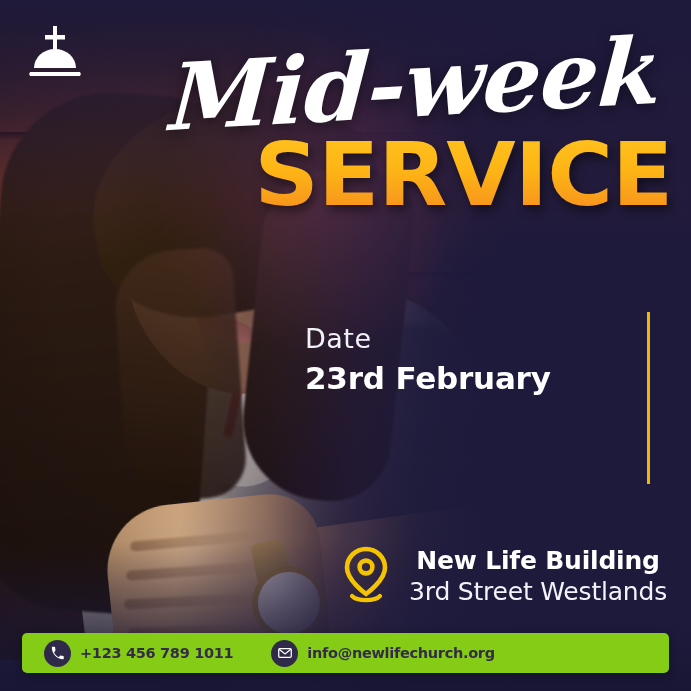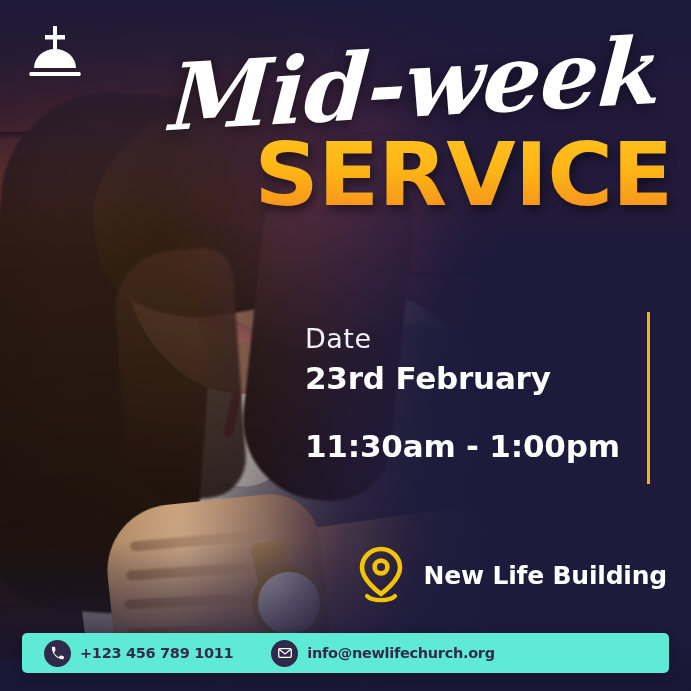--- a/index.html
+++ b/index.html
@@ -369,21 +369,21 @@
     color:#f3f2f8;
     line-height:1.25;
     letter-spacing:-.2px;
   }
 
   
   .contact-bar {
     position:absolute;
     left:22px; bottom:18px;
     width:647px; height:40px;
-    background:#5eead4;
+    background:#84cc16;
     border-radius:5px;
     display:flex;
     align-items:center;
     z-index:8;
     box-shadow:0 2px 10px rgba(0,0,0,.25);
   }
   .contact-item {
     display:flex;
     align-items:center;
     gap:9px;
@@ -464,34 +464,34 @@
 
   <div class="headline">
     <span class="script">Mid-week</span>
     <span class="bigword">SERVICE</span>
   </div>
 
   <div class="details">
     <div class="detail-label">Date</div>
     <div class="detail-value">23rd February</div>
     <div class="detail-gap"></div>
-    <div class="detail-value">11:30am - 1:00pm</div>
   </div>
   <div class="accent-line"></div>
 
   <div class="venue">
     <span>
       <svg width="50" height="62" viewBox="0 0 50 62">
         <path d="M25 6 C14.5 6 6 14.4 6 24.8 C6 37.5 25 51 25 51 C25 51 44 37.5 44 24.8 C44 14.4 35.5 6 25 6 z" fill="none" stroke="#f5c400" stroke-width="4.6"></path>
         <circle cx="25" cy="24" r="6.4" fill="none" stroke="#f5c400" stroke-width="4.6"></circle>
         <path d="M11 53 C16 58.5 34 58.5 39 53" fill="none" stroke="#f5c400" stroke-width="4.2" stroke-linecap="round"></path>
       </svg>
     </span>
     <div class="venue-text">
       <div class="venue-name">New Life Building</div>
+      <div class="venue-street">3rd Street Westlands</div>
     </div>
   </div>
 
   <div class="contact-bar">
 
     <div class="contact-item phone">
       <span class="cdot">
         <svg width="15" height="15" viewBox="0 0 24 24" fill="#ffffff">
           <path d="M6.6 10.8c1.6 3.1 4 5.5 7.1 7.1l2.4-2.4c.3-.3.7-.4 1.1-.3 1.2.4 2.4.6 3.7.6.6 0 1.1.5 1.1 1.1V20c0 .6-.5 1.1-1.1 1.1C11.3 21.1 2.9 12.7 2.9 2.3 2.9 1.7 3.4 1.2 4 1.2h3.1c.6 0 1.1.5 1.1 1.1 0 1.3.2 2.5.6 3.7.1.4 0 .8-.3 1.1L6.6 10.8z"></path>
         </svg>

